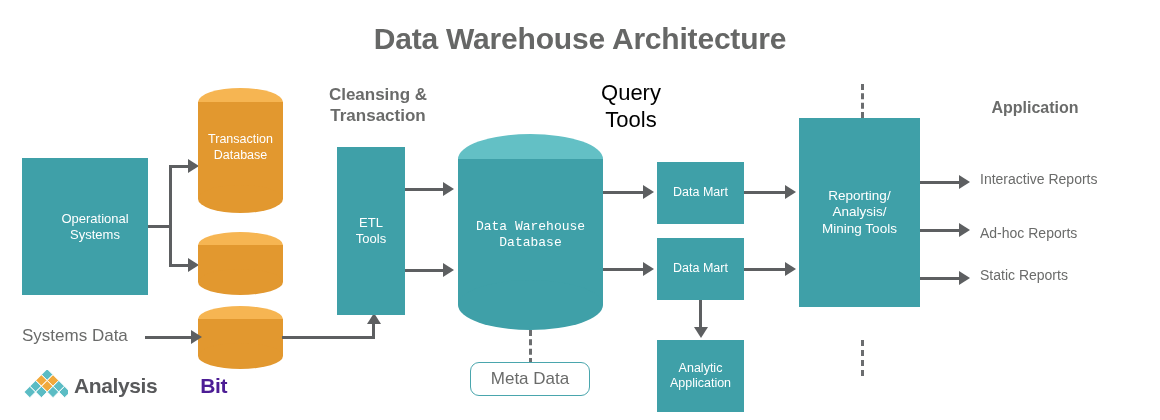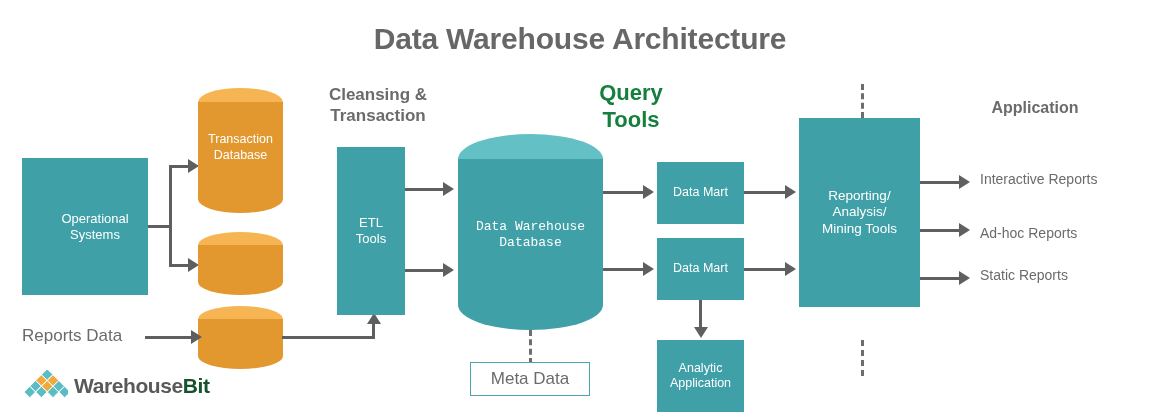--- a/index.html
+++ b/index.html
@@ -37,22 +37,22 @@
     line-height: 1.22;
   }
   #label-cleansing {
     left: 313px; top: 85px; width: 130px;
     font-size: 17px;
     font-weight: bold;
   }
   #label-query {
     left: 566px; top: 80px; width: 130px;
     font-size: 22px;
-    font-weight: bold;
-    color: #15803d;
+    font-weight: normal;
+    color: #000000;
   }
   #label-presentation {
     left: 955px; top: 98px; width: 160px;
     font-size: 16px;
     font-weight: bold;
   }
 
   
   .teal-box {
     background: #3fa0a8;
@@ -74,21 +74,21 @@
     text-align: center;
     box-sizing: border-box;
   }
 
   #box-operational { left: 22px;  top: 158px; width: 126px; height: 137px; font-size: 13px; padding-left: 20px; }
   #box-etl         { left: 337px; top: 147px; width: 68px;  height: 168px; font-size: 13px; }
   #box-datamart-1  { left: 657px; top: 162px; width: 87px;  height: 62px;  font-size: 12.5px; }
   #box-datamart-2  { left: 657px; top: 238px; width: 87px;  height: 62px;  font-size: 12.5px; }
   #box-analytic    { left: 657px; top: 340px; width: 87px;  height: 72px;  font-size: 12.5px; }
   #box-reporting   { left: 799px; top: 118px; width: 121px; height: 189px; font-size: 13.5px; }
-  #box-metadata    { left: 470px; top: 362px; width: 120px; height: 34px;  font-size: 17px; }
+  #box-metadata    { left: 470px; top: 362px; width: 120px; height: 34px;  font-size: 17px; border-radius: 9px; }
 
   
   .cyl { position: absolute; }
   .cyl .body {
     position: absolute; left: 0; right: 0;
     background: #e2982f;
   }
   .cyl .top {
     position: absolute; left: 0; right: 0;
     background: #f6b552;
@@ -152,21 +152,21 @@
   }
 
   
   #logo { left: 24px; top: 370px; width: 160px; height: 34px; }
   #logo-mark { position: absolute; left: 0; top: 0; width: 44px; height: 32px; }
   #logo-text {
     position: absolute; left: 50px; top: 4px;
     font-size: 21px; font-weight: bold; letter-spacing: -0.4px;
   }
   #logo-text .part-a { color: #58595b; }
-  #logo-text .part-b { color: #14532d; }
+  #logo-text .part-b { color: #4c1d95; margin-left: 43px; }
 </style>
 </head>
 <body>
 
 <div id="canvas">
 
   <div class="abs" id="title">Data Warehouse Architecture</div>
 
   <div class="abs section-label" id="label-cleansing">
     <div>Cleansing &amp;</div>
@@ -209,21 +209,21 @@
     <div class="body" style="top:13px; height:37px;"></div>
     <div class="bottom" style="top:37px; height:26px;"></div>
   </div>
 
   <div class="cyl" id="cyl-source-3" style="left:198px; top:306px; width:85px; height:63px;">
     <div class="top" style="top:0px;  height:26px;"></div>
     <div class="body" style="top:13px; height:37px;"></div>
     <div class="bottom" style="top:37px; height:26px;"></div>
   </div>
 
-  <div class="abs" id="label-external">Reports Data</div>
+  <div class="abs" id="label-external">Systems Data</div>
   <div class="abs hline" style="left:145px; top:336px; width:48px;"></div>
   <div class="abs arrow-r" style="left:191px; top:330px;"></div>
 
   <div class="abs hline" style="left:282px; top:336px; width:93px;"></div>
   <div class="abs vline" style="left:372px; top:322px; height:17px;"></div>
   <div class="abs arrow-u" style="left:367px; top:313px;"></div>
 
   <div class="abs teal-box" id="box-etl">
     <div>
       <div>ETL</div>
@@ -315,17 +315,17 @@
         <rect x="19.2" y="12.2" width="8.0" height="8.0" transform="rotate(45 23.2 16.2)" fill="#f0a93c"></rect>
         <rect x="30.8" y="12.2" width="8.0" height="8.0" transform="rotate(45 34.8 16.2)" fill="#5bbcc4"></rect>
 
         <rect x="1.8" y="18.0" width="8.0" height="8.0" transform="rotate(45 5.8 22.0)" fill="#5bbcc4"></rect>
         <rect x="13.4" y="18.0" width="8.0" height="8.0" transform="rotate(45 17.4 22.0)" fill="#5bbcc4"></rect>
         <rect x="25.0" y="18.0" width="8.0" height="8.0" transform="rotate(45 29.0 22.0)" fill="#5bbcc4"></rect>
         <rect x="36.6" y="18.0" width="8.0" height="8.0" transform="rotate(45 40.6 22.0)" fill="#5bbcc4"></rect>
       </g>
     </svg>
     <div id="logo-text">
-      <span class="part-a">Warehouse</span><span class="part-b">Bit</span>
+      <span class="part-a">Analysis</span><span class="part-b">Bit</span>
     </div>
   </div>
 
 </div>
 
 </body></html>

